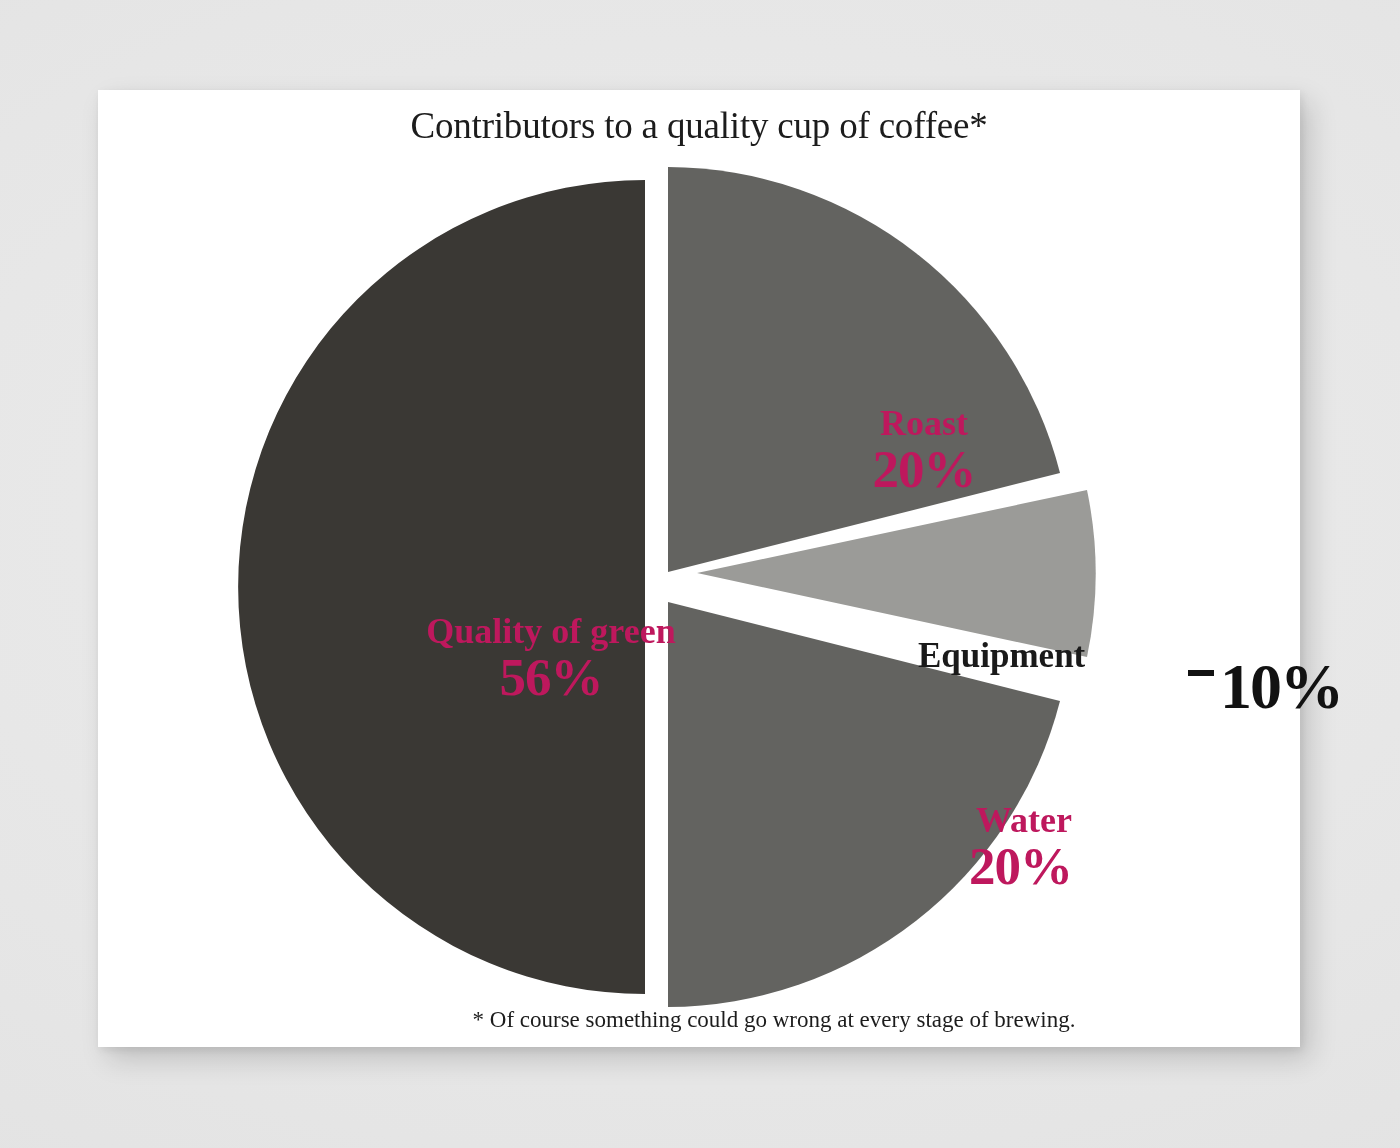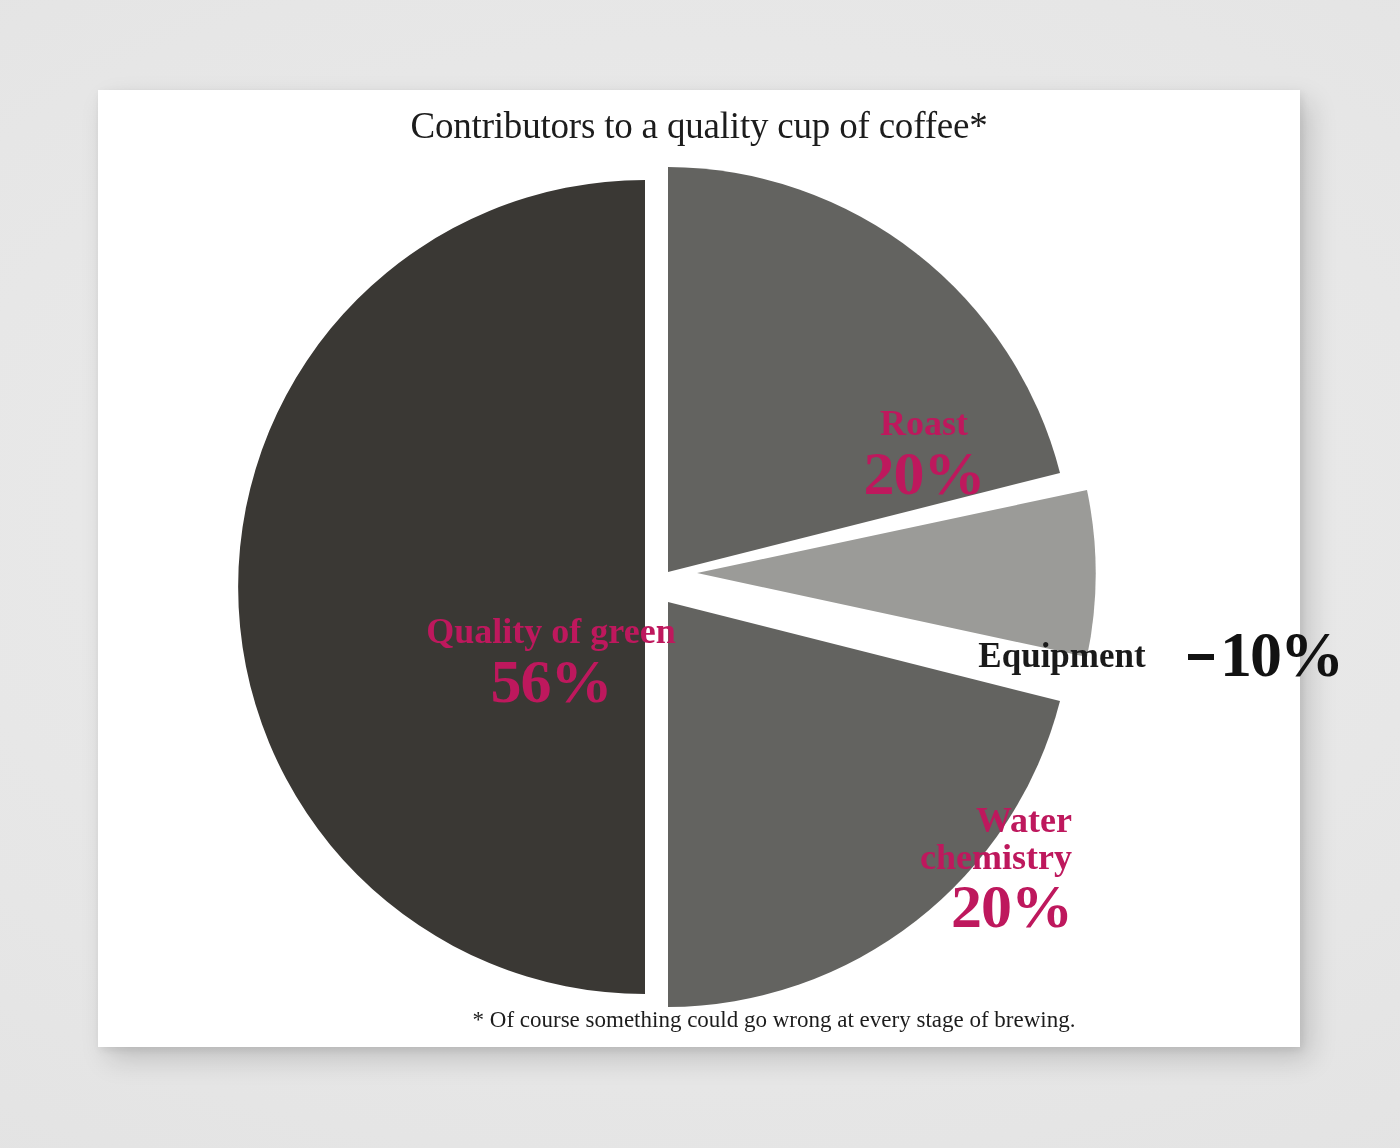--- a/index.html
+++ b/index.html
@@ -71,21 +71,21 @@
     pointer-events: none;
     white-space: nowrap;
   }
   .slice-label .lbl-name {
     display: block;
     font-size: 36px;
     font-weight: bold;
   }
   .slice-label .lbl-value {
     display: block;
-    font-size: 62px;
+    font-size: 53px;
     font-weight: bold;
     letter-spacing: -1px;
   }
   .lbl-light { color: #be185d; }
   .lbl-dark  { color: #1a1a1a; }
 
   
   #label-quality {
     left: 268px;
     top: 523px;
@@ -99,24 +99,24 @@
   }
   
   #label-water {
     left: 678px;
     top: 712px;
     width: 296px;
     text-align: right;
   }
   
   #label-equipment {
-    left: 838px;
+    left: 820px;
     top: 548px;
     width: 252px;
-    text-align: center;
+    text-align: left;
   }
   #label-equipment .lbl-name {
     font-size: 35px;
   }
   
   #callout-equipment {
     position: absolute;
     left: 1090px;
     top: 533px;
     display: flex;
@@ -130,20 +130,21 @@
     width: 26px;
     height: 6px;
     background: #121212;
     margin-top: 4px;
   }
   #callout-value {
     font-size: 64px;
     font-weight: bold;
     letter-spacing: -2px;
     line-height: 1;
+    margin-top: 32px;
   }
 </style>
 </head>
 <body>
 
 <div id="stage">
   <div id="bg-vignette"></div>
 
   <div id="card">
 
@@ -165,21 +166,20 @@
       <span class="lbl-value">56%</span>
     </div>
 
     <div class="slice-label lbl-light" id="label-roast">
       <span class="lbl-name">Roast</span>
       <span class="lbl-value">20%</span>
     </div>
 
     <div class="slice-label lbl-light" id="label-water">
       <span class="lbl-name">Water</span>
-      <span class="lbl-name">chemistry</span>
       <span class="lbl-value">20%</span>
     </div>
 
     <div class="slice-label lbl-dark" id="label-equipment">
       <span class="lbl-name">Equipment</span>
     </div>
 
     <div id="callout-equipment">
       <span id="callout-dash"></span>
       <span id="callout-value">10%</span>

